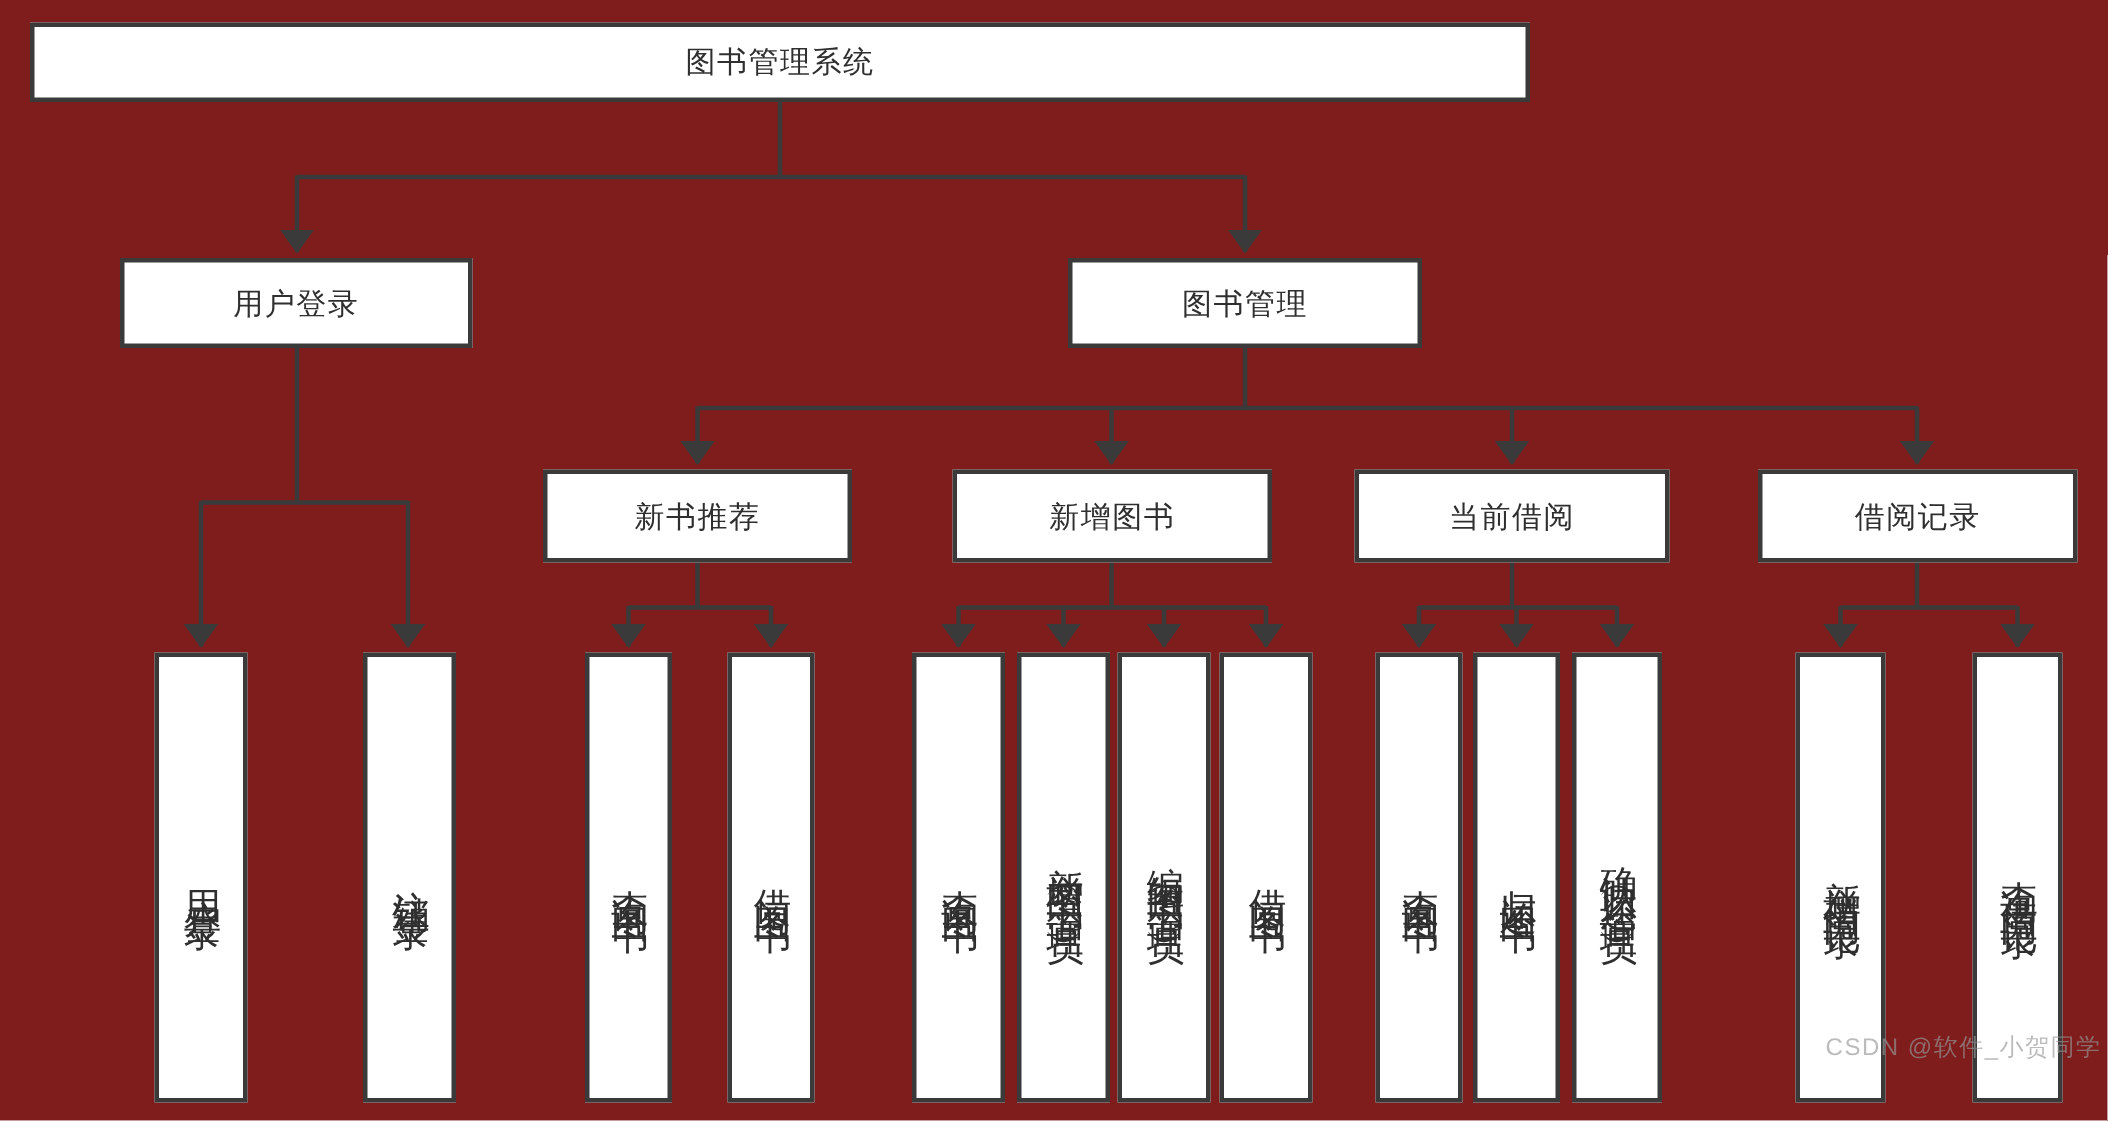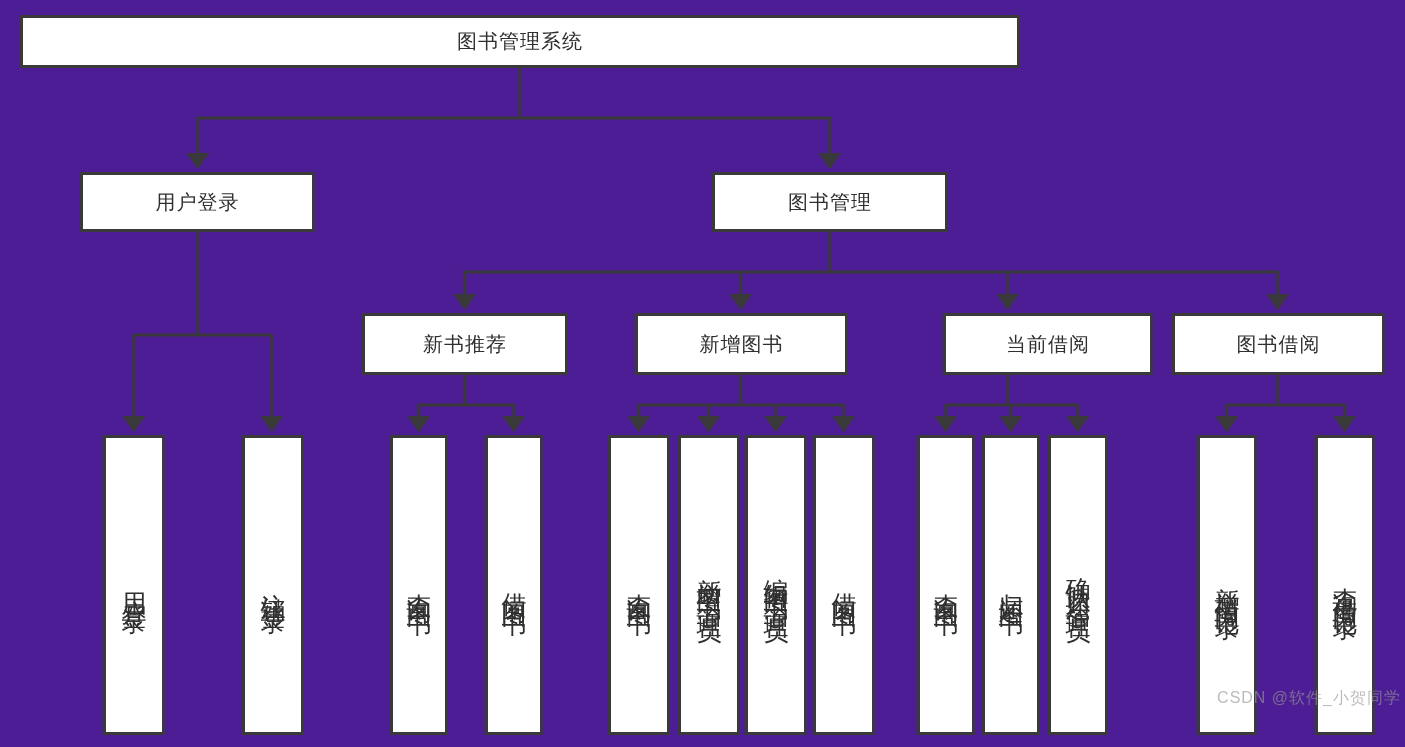--- a/index.html
+++ b/index.html
@@ -1,20 +1,20 @@
 <!DOCTYPE html>
 <html><head>
 <meta charset="utf-8">
 <style>
   html,body{margin:0;padding:0;background:#ffffff;}
   body{font-family:"Liberation Sans","DejaVu Sans",sans-serif;}
   .stage{
     position:relative;
     width:1405px;height:747px;
-    background:#4c1d95;
+    background:#7f1d1d;
     overflow:hidden;
   }
   .connectors{position:absolute;left:0;top:0;z-index:1;}
   .node{
     position:absolute;
     box-sizing:border-box;
     border:3px solid #3a3a3a;
     background:#ffffff;
     display:flex;align-items:center;justify-content:center;
     color:#2f2f2f;
@@ -104,25 +104,25 @@
   <div class="node h" style="left:712px;top:172px;width:236px;height:60px;">
     <span>图书管理</span>
   </div>
 
   <div class="node h" style="left:362px;top:313px;width:206px;height:62px;align-items:center;">
     <span>新书推荐</span>
   </div>
   <div class="node h" style="left:635px;top:313px;width:213px;height:62px;">
     <span>新增图书</span>
   </div>
-  <div class="node h" style="left:903px;top:313px;width:210px;height:62px;margin-left:40px;">
+  <div class="node h" style="left:903px;top:313px;width:210px;height:62px;">
     <span>当前借阅</span>
   </div>
   <div class="node h" style="left:1172px;top:313px;width:213px;height:62px;">
-    <span>图书借阅</span>
+    <span>借阅记录</span>
   </div>
 
   <div class="node leaf" style="left:103px;top:435px;width:62px;height:300px;">
     <span class="vtext">用户登录</span>
   </div>
   <div class="node leaf" style="left:242px;top:435px;width:62px;height:300px;">
     <span class="vtext">注销登录</span>
   </div>
 
   <div class="node leaf" style="left:390px;top:435px;width:58px;height:300px;">

